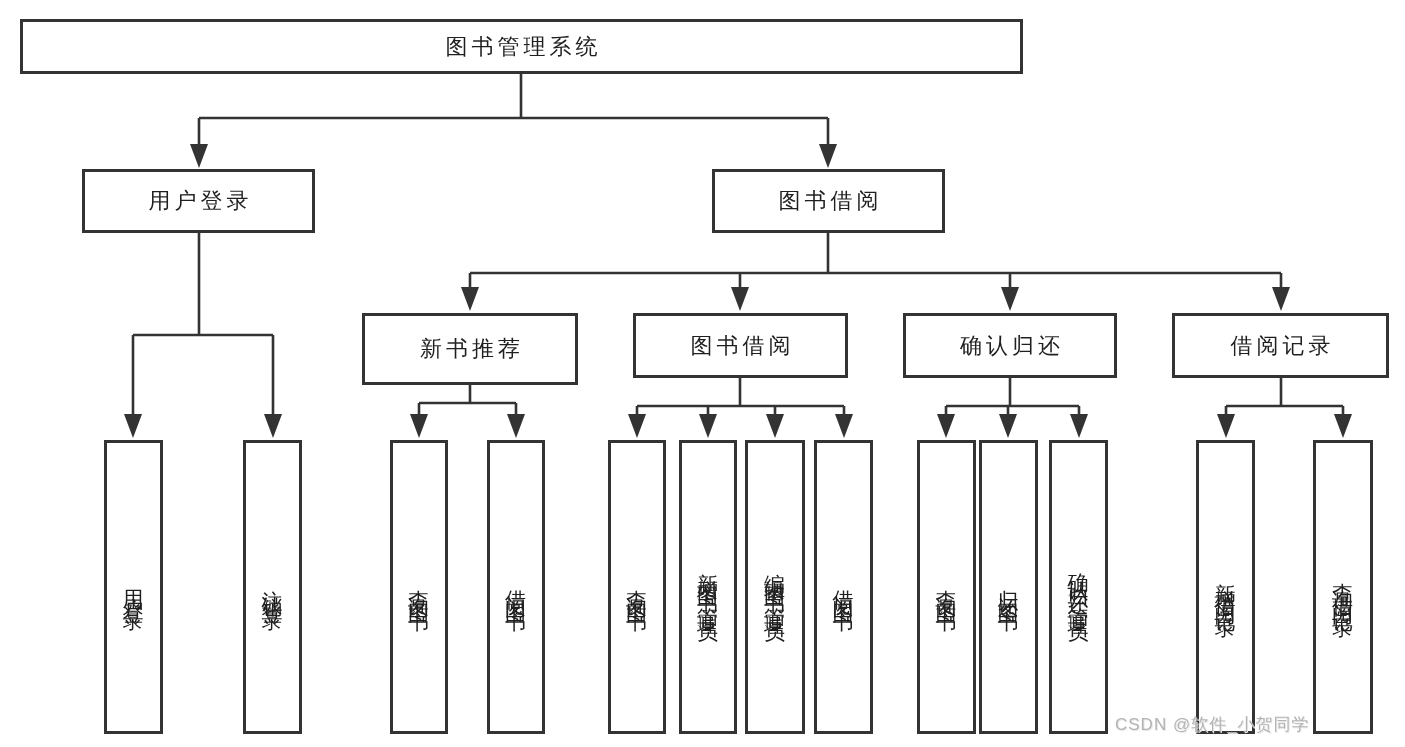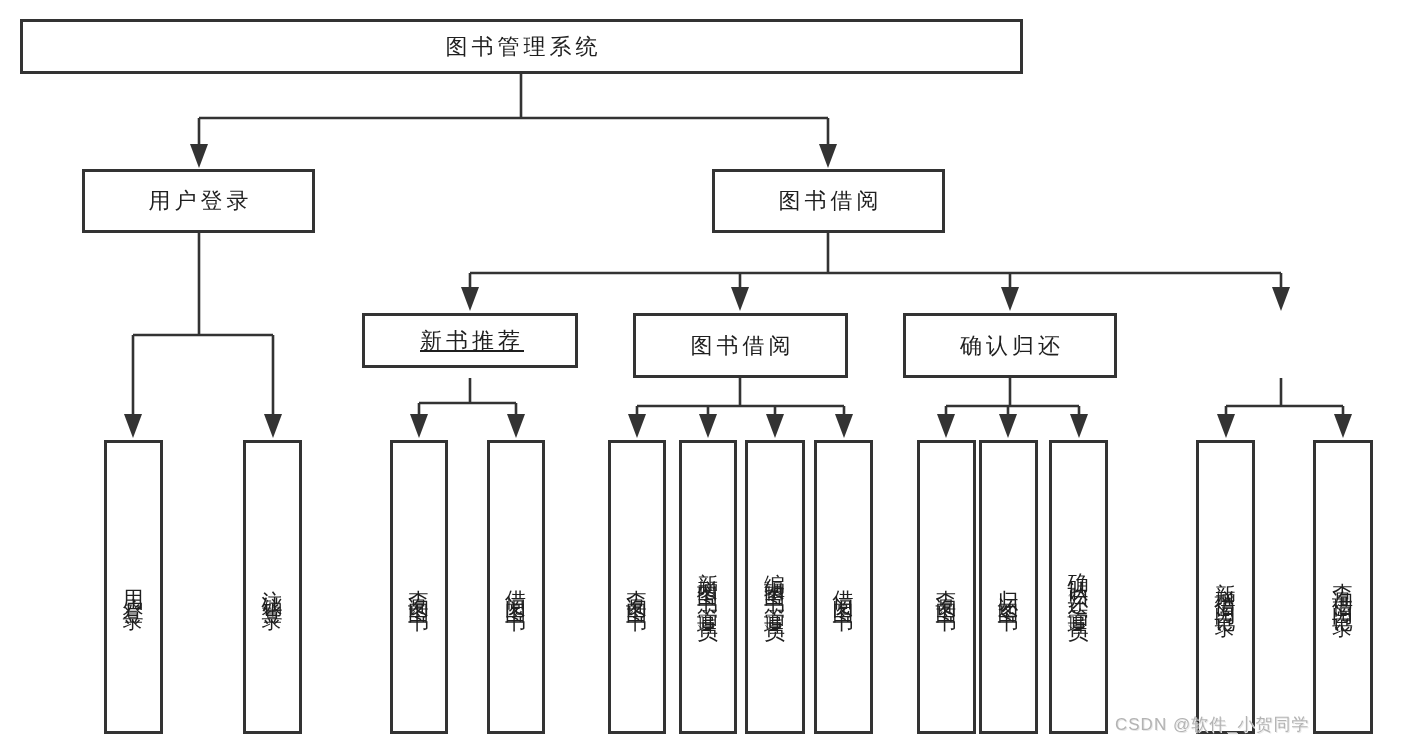--- a/index.html
+++ b/index.html
@@ -107,28 +107,31 @@
     <span class="h-label">图书管理系统</span>
   </div>
 
   <div class="node" style="left:82px; top:169px; width:233px; height:64px;">
     <span class="h-label">用户登录</span>
   </div>
   <div class="node" style="left:712px; top:169px; width:233px; height:64px;">
     <span class="h-label">图书借阅</span>
   </div>
 
-  <div class="node" style="left:362px; top:313px; width:216px; height:55px;text-decoration:underline;">
+  <div class="node" style="left:362px; top:313px; width:216px; height:72px;">
     <span class="h-label">新书推荐</span>
   </div>
   <div class="node" style="left:633px; top:313px; width:215px; height:65px;">
     <span class="h-label">图书借阅</span>
   </div>
   <div class="node" style="left:903px; top:313px; width:214px; height:65px;">
     <span class="h-label">确认归还</span>
+  </div>
+  <div class="node" style="left:1172px; top:313px; width:217px; height:65px;">
+    <span class="h-label">借阅记录</span>
   </div>
 
   <div class="node" style="left:104px; top:440px; width:59px; height:294px;">
     <span class="v-label">用户登录</span>
   </div>
   <div class="node" style="left:243px; top:440px; width:59px; height:294px;">
     <span class="v-label">注销登录</span>
   </div>
 
   <div class="node" style="left:390px; top:440px; width:58px; height:294px;">

